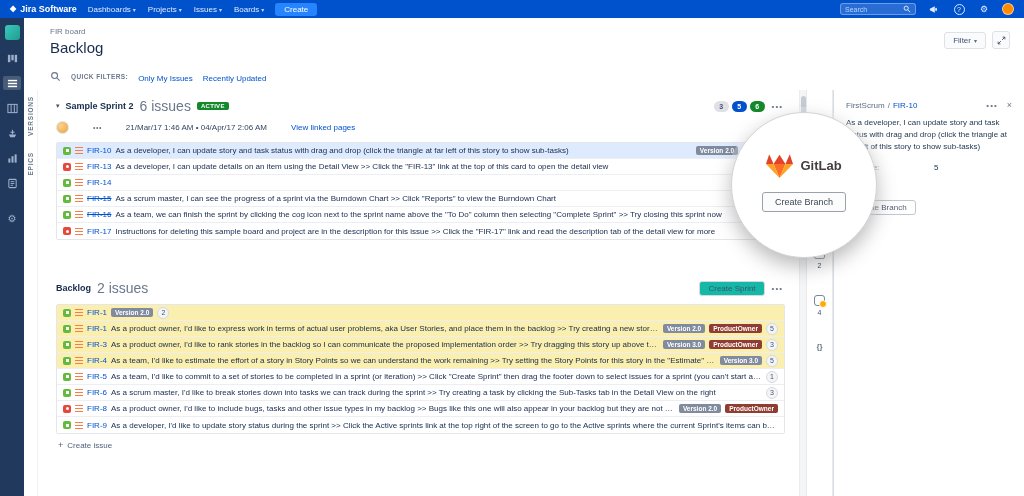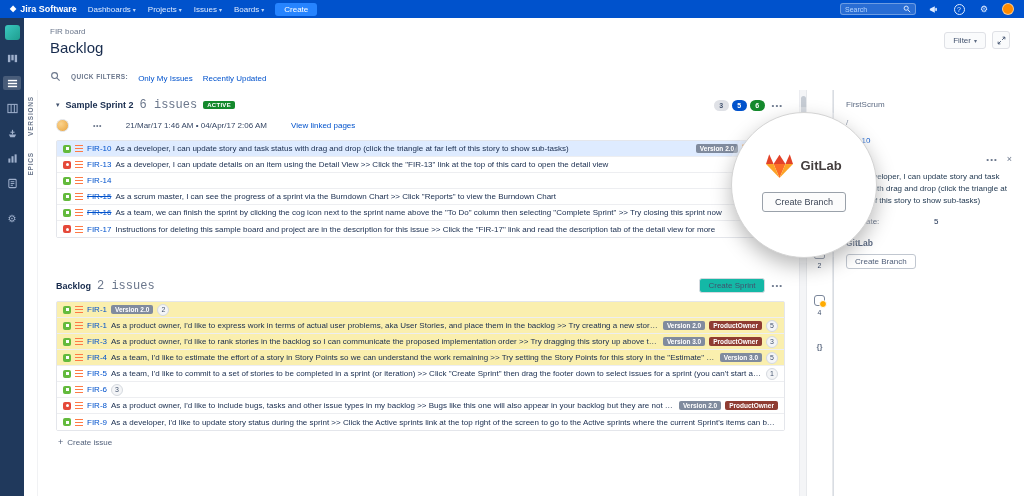--- a/index.html
+++ b/index.html
@@ -42,21 +42,21 @@
   .expand-btn{background:#FAFBFC;border:1px solid #DFE1E6;border-radius:3px;width:18px;height:18px;display:flex;align-items:center;justify-content:center;cursor:pointer;}
   .filters-row{display:flex;align-items:center;gap:10px;margin-top:11px;}
   .filters-label{font-size:6.5px;font-weight:bold;color:#6B778C;letter-spacing:.4px;}
   .filter-link{font-size:8px;color:#0052CC;margin-right:10px;}
 
   
   .main-list{position:absolute;top:90px;left:38px;width:761px;bottom:0;background:#fff;padding:8px 14px 0 18px;overflow:hidden;z-index:4;}
   .section-header{display:flex;align-items:center;gap:6px;}
   .tri{font-size:7px;color:#42526E;}
   .section-name{font-size:9px;font-weight:bold;color:#172B4D;}
-  .section-count{font-size:12px;color:#6B778C;font-family:Liberation Mono, monospace;}
+  .section-count{font-size:14px;color:#6B778C;}
   .status-lozenge{font-size:6px;font-weight:bold;color:#fff;background:#14892C;padding:1px 4px;border-radius:2px;letter-spacing:.3px;}
   .header-right{margin-left:auto;display:flex;align-items:center;gap:5px;}
   .count-badge{min-width:15px;height:11px;border-radius:6px;font-size:7px;font-weight:bold;display:flex;align-items:center;justify-content:center;padding:0 3px;}
   .count-badge.todo{background:#DFE1E6;color:#42526E;}
   .count-badge.inprogress{background:#0052CC;color:#fff;}
   .count-badge.done{background:#14892C;color:#fff;}
   .more-dots{color:#6B778C;font-size:8px;letter-spacing:1px;padding:0 2px;cursor:pointer;}
   .avatar-row{display:flex;align-items:center;gap:24px;margin-top:7px;}
   .avatar-sm{width:13px;height:13px;border-radius:50%;background:radial-gradient(circle at 35% 35%,#FBD38D,#E8A33D);border:1px solid #E0E2E6;cursor:pointer;}
   .avatar-more{color:#6B778C;font-size:7px;letter-spacing:.5px;}
@@ -98,21 +98,21 @@
   .glance-item:nth-child(3){top:252px;}
   .glance-icon{width:11px;height:11px;border:1px solid #7A869A;border-radius:2px;position:relative;background:#fff;}
   .glance-icon.pages::after{content:"";position:absolute;inset:2px;background:repeating-linear-gradient(to bottom,#8993A4 0 1px,transparent 1px 3px);}
   .glance-icon.links{border-radius:3px;}
   .glance-icon.links::after{content:"";position:absolute;right:-3px;bottom:-3px;width:6px;height:6px;border-radius:50%;background:#FFAB00;border:1px solid #fff;}
   .glance-count{font-size:7px;color:#42526E;}
   .glance-code{font-size:8px;font-weight:bold;color:#6B778C;}
 
   
   .detail-panel{position:absolute;top:90px;left:833px;right:0;bottom:0;background:#fff;border-left:1px solid #D9DDE3;z-index:5;padding:10px 12px;}
-  .panel-header{display:flex;align-items:flex-start;gap:9px;flex-direction:column;}
+  .panel-header{display:flex;align-items:center;gap:3px;}
   .panel-project{font-size:8px;color:#5E6C84;}
   .panel-sep{font-size:8px;color:#5E6C84;}
   .panel-key{font-size:8px;color:#0052CC;}
   .panel-actions{margin-left:auto;display:flex;gap:7px;align-items:center;}
   .panel-close{color:#6B778C;font-size:9px;cursor:pointer;}
   .panel-summary{margin-top:7px;font-size:8px;line-height:1.5;color:#243B53;}
   .estimate-row{margin-top:10px;display:flex;font-size:8px;}
   .estimate-label{color:#6B778C;width:88px;}
   .estimate-value{color:#172B4D;}
   .gitlab-section{margin-top:12px;}
@@ -353,20 +353,21 @@
           <span class="type-icon story"></span>
           <span class="prio-icon"></span>
           <a class="issue-key">FIR-5</a>
           <span class="issue-text">As a team, I'd like to commit to a set of stories to be completed in a sprint (or iteration) &gt;&gt; Click "Create Sprint" then drag the footer down to select issues for a sprint (you can't start a sprint at the</span>
           <span class="estimate">1</span>
         </div>
         <div class="row">
           <span class="type-icon story"></span>
           <span class="prio-icon"></span>
           <a class="issue-key">FIR-6</a>
+          <span class="issue-text">As a scrum master, I'd like to break stories down into tasks we can track during the sprint &gt;&gt; Try creating a task by clicking the Sub-Tasks tab in the Detail View on the right</span>
           <span class="estimate">3</span>
         </div>
         <div class="row">
           <span class="type-icon bug"></span>
           <span class="prio-icon"></span>
           <a class="issue-key">FIR-8</a>
           <span class="issue-text">As a product owner, I'd like to include bugs, tasks and other issue types in my backlog &gt;&gt; Bugs like this one will also appear in your backlog but they are not normally</span>
           <span class="lozenge version">Version 2.0</span>
           <span class="lozenge owner">ProductOwner</span>
         </div>

